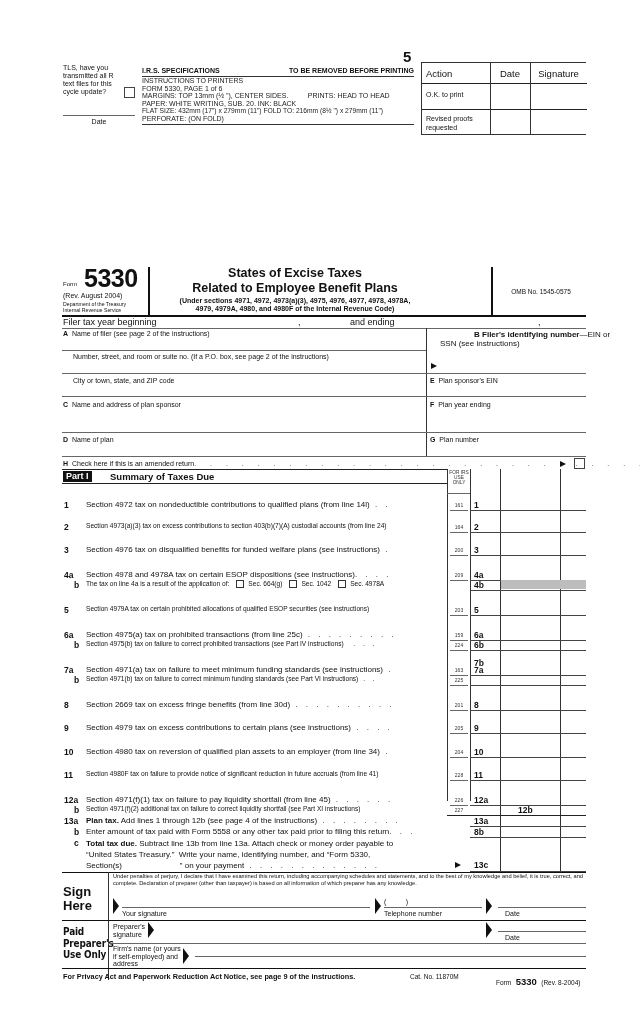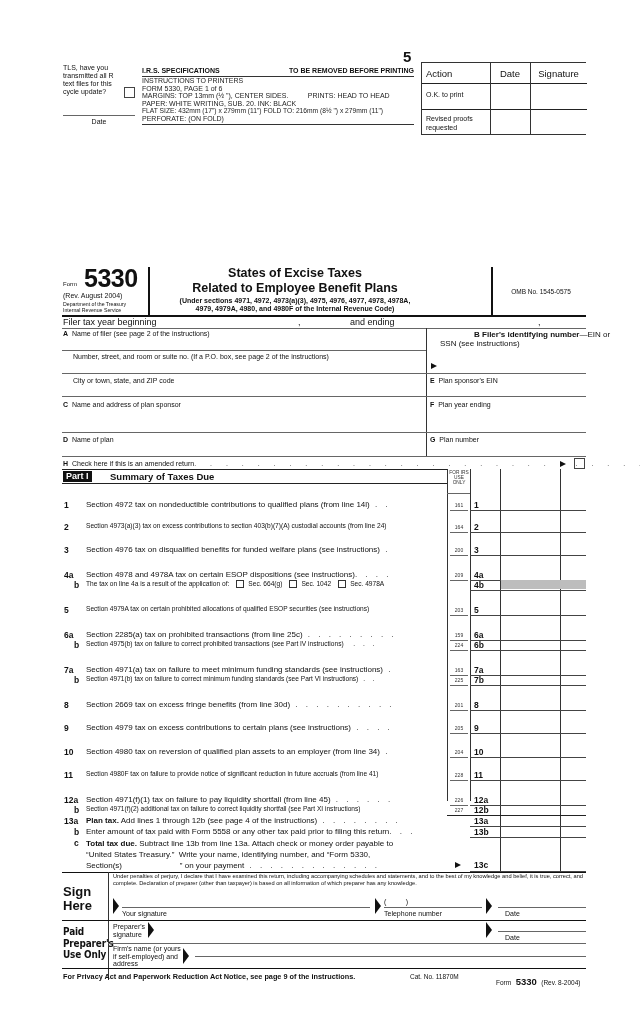--- a/index.html
+++ b/index.html
@@ -196,21 +196,21 @@
       <div class="ln-txt small" style="top:605px;"><span>Section 4979A tax on certain prohibited allocations of qualified ESOP securities (see instructions)</span></div>
       <div class="irs" style="top:607px;">203</div>
       <div class="hl thin" style="left:450px;top:615px;width:18px;"></div>
       <div class="lnum" style="top:605px;">5</div>
       <div class="hl" style="left:470px;top:615px;width:116px;border-top-color:#444;"></div>
       <input class="amt" style="left: 502px; top: 605px; width: 56px; height: 10px; text-align: right;" type="text">
       <input class="amt" style="left: 562px; top: 605px; width: 22px; height: 10px;" type="text">
     </div>
     <div class="abs" style="left:0;top:0;">
       <div class="ln-num" style="top:630px;left:64px;">6a</div>
-      <div class="ln-txt" style="top:630px;"><span>Section 2285(a) tax on prohibited transactions (from line 25c)</span><span style="white-space:pre;letter-spacing:3px;"> . . . . . . . . .</span></div>
+      <div class="ln-txt" style="top:630px;"><span>Section 4975(a) tax on prohibited transactions (from line 25c)</span><span style="white-space:pre;letter-spacing:3px;"> . . . . . . . . .</span></div>
       <div class="irs" style="top:632px;">159</div>
       <div class="hl thin" style="left:450px;top:640px;width:18px;"></div>
       <div class="lnum" style="top:630px;">6a</div>
       <div class="hl" style="left:470px;top:640px;width:116px;border-top-color:#444;"></div>
       <input class="amt" style="left: 502px; top: 630px; width: 56px; height: 10px; text-align: right;" type="text">
       <input class="amt" style="left: 562px; top: 630px; width: 22px; height: 10px;" type="text">
     </div>
     <div class="abs" style="left:0;top:0;">
       <div class="ln-num" style="top:640px;left:74px;">b</div>
       <div class="ln-txt small" style="top:640px;"><span>Section 4975(b) tax on failure to correct prohibited transactions (see Part IV instructions)</span><span style="white-space:pre;letter-spacing:3px;">  . . .</span></div>
@@ -229,21 +229,21 @@
       <div class="lnum" style="top:665px;">7a</div>
       <div class="hl" style="left:470px;top:675px;width:116px;border-top-color:#444;"></div>
       <input class="amt" style="left: 502px; top: 665px; width: 56px; height: 10px; text-align: right;" type="text">
       <input class="amt" style="left: 562px; top: 665px; width: 22px; height: 10px;" type="text">
     </div>
     <div class="abs" style="left:0;top:0;">
       <div class="ln-num" style="top:675px;left:74px;">b</div>
       <div class="ln-txt small" style="top:675px;"><span>Section 4971(b) tax on failure to correct minimum funding standards (see Part VI instructions)</span><span style="white-space:pre;letter-spacing:3px;"> . .</span></div>
       <div class="irs" style="top:677px;">225</div>
       <div class="hl thin" style="left:450px;top:685px;width:18px;"></div>
-      <div class="lnum" style="top:675px;">7b</div>
+      <div class="lnum" style="top:658px;">7b</div>
       <div class="hl" style="left:470px;top:685px;width:116px;border-top-color:#444;"></div>
       <input class="amt" style="left: 502px; top: 675px; width: 56px; height: 10px; text-align: right;" type="text">
       <input class="amt" style="left: 562px; top: 675px; width: 22px; height: 10px;" type="text">
     </div>
     <div class="abs" style="left:0;top:0;">
       <div class="ln-num" style="top:700px;left:64px;">8</div>
       <div class="ln-txt" style="top:700px;"><span>Section 2669 tax on excess fringe benefits (from line 30d)</span><span style="white-space:pre;letter-spacing:3px;"> . . . . . . . . . .</span></div>
       <div class="irs" style="top:702px;">201</div>
       <div class="hl thin" style="left:450px;top:710px;width:18px;"></div>
       <div class="lnum" style="top:700px;">8</div>
@@ -289,37 +289,37 @@
       <div class="lnum" style="top:795px;">12a</div>
       <div class="hl" style="left:470px;top:805px;width:116px;border-top-color:#444;"></div>
       <input class="amt" style="left: 502px; top: 795px; width: 56px; height: 10px; text-align: right;" type="text">
       <input class="amt" style="left: 562px; top: 795px; width: 22px; height: 10px;" type="text">
     </div>
     <div class="abs" style="left:0;top:0;">
       <div class="ln-num" style="top:805px;left:74px;">b</div>
       <div class="ln-txt small" style="top:805px;"><span>Section 4971(f)(2) additional tax on failure to correct liquidity shortfall (see Part XI instructions)</span></div>
       <div class="irs" style="top:807px;">227</div>
       <div class="hl thin" style="left:450px;top:815px;width:18px;"></div>
-      <div class="lnum" style="top:805px;">12b</div>
+      <div class="lnum" style="top:805px;margin-left:44px;">12b</div>
       <div class="hl" style="left:470px;top:815px;width:116px;border-top-color:#444;"></div>
       <input class="amt" style="left: 502px; top: 805px; width: 56px; height: 10px; text-align: right;" type="text">
       <input class="amt" style="left: 562px; top: 805px; width: 22px; height: 10px;" type="text">
     </div>
     <div class="abs" style="left:0;top:0;">
       <div class="ln-num" style="top:816px;left:64px;">13a</div>
       <div class="ln-txt" style="top:816px;"><b>Plan tax.</b><span> Add lines 1 through 12b (see page 4 of the instructions)</span><span style="white-space:pre;letter-spacing:3px;"> . . . . . . . .</span></div>
       <div class="lnum" style="top:816px;">13a</div>
       <div class="hl" style="left:470px;top:826px;width:116px;border-top-color:#444;"></div>
       <input class="amt" style="left: 502px; top: 816px; width: 56px; height: 10px; text-align: right;" type="text">
       <input class="amt" style="left: 562px; top: 816px; width: 22px; height: 10px;" type="text">
     </div>
     <div class="abs" style="left:0;top:0;">
       <div class="ln-num" style="top:827px;left:74px;">b</div>
       <div class="ln-txt" style="top:827px;"><span>Enter amount of tax paid with Form 5558 or any other tax paid prior to filing this return</span><span style="white-space:pre;letter-spacing:3px;">. . .</span></div>
-      <div class="lnum" style="top:827px;">13b</div>
+      <div class="lnum" style="top:827px;">8b</div>
       <div class="hl" style="left:470px;top:837px;width:116px;border-top-color:#444;"></div>
       <input class="amt" style="left: 502px; top: 827px; width: 56px; height: 10px; text-align: right;" type="text">
       <input class="amt" style="left: 562px; top: 827px; width: 22px; height: 10px;" type="text">
     </div>
     <div class="abs" style="left:0;top:0;">
       <div class="ln-num" style="top:838px;left:74px;">c</div>
       <div class="ln-txt" style="top: 838px; white-space: normal; width: 355px; line-height: 11px;"><b>Total tax due.</b><span style="white-space:pre;"> Subtract line 13b from line 13a. Attach check or money order payable to</span><br><span style="white-space:pre;">“United States Treasury.”  Write your name, identifying number, and “Form 5330,</span><br><span style="white-space:pre;">Section(s)                          ” on your payment</span><span style="white-space:pre;letter-spacing:3px;"> . . . . . . . . . . . . .</span></div>
       <div class="lnum" style="top:860px;">13c</div>
       <div class="hl" style="left:470px;top:871px;width:116px;border-top-color:#444;"></div>
       <input class="amt" style="left: 502px; top: 860px; width: 56px; height: 10px; text-align: right;" type="text">

